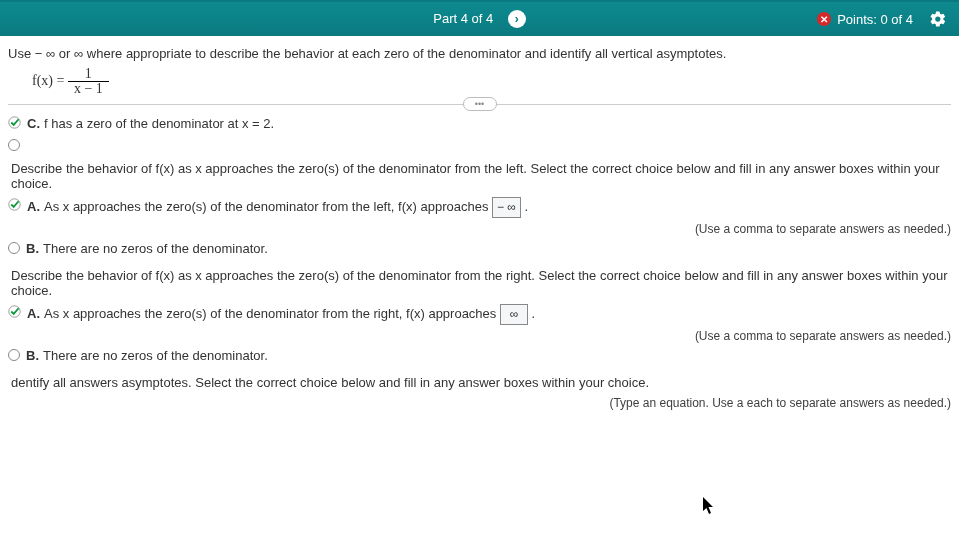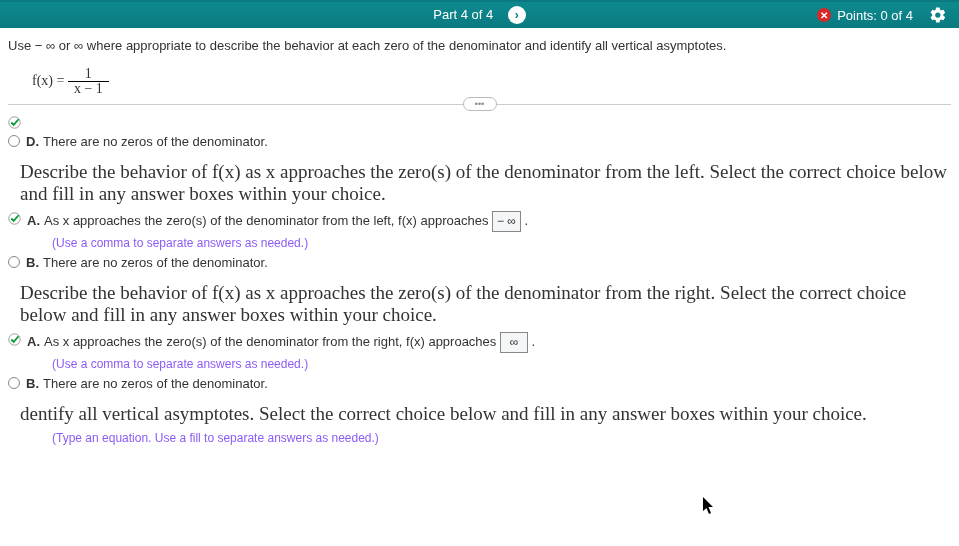--- a/index.html
+++ b/index.html
@@ -10,21 +10,21 @@
     background: #f5f5f5;
     width: 959px;
     height: 546px;
     overflow: hidden;
     position: relative;
   }
   .header {
     background: #0a9396;
     background: linear-gradient(#0d8a8f, #0a7a80);
     color: #fff;
-    height: 28px;
+    height: 36px;
     display: flex;
     align-items: center;
     justify-content: flex-start;
     padding: 0 12px;
     border-top: 2px solid #0a7a80;
   }
   .header-left {
     flex:1;
     display:flex;
     gap:20px;
@@ -62,21 +62,21 @@
     width:18px;height:18px;cursor:pointer;
   }
   .gear svg { width:100%; height:100%; fill:#fff; }
   .content {
     background:#fff;
     padding: 10px 8px 10px 8px;
     height: calc(100% - 28px);
     overflow:hidden;
   }
   .question-stem {
-    margin-bottom: 14px;
+    margin-bottom: 6px;
     font-size:13px;
   }
   .formula {
     margin: 6px 0 6px 24px;
     font-family: "Times New Roman", serif;
     font-size:14px;
   }
   .frac {
     display:inline-block;
     vertical-align:middle;
@@ -126,37 +126,37 @@
   .check-icon {
     width:13px;height:13px;
     margin-top:1px;
     flex-shrink:0;
     position:relative;
     cursor:pointer;
   }
   .check-icon svg { width:100%;height:100%; }
   .opt-letter { font-weight:bold; margin-right:4px; }
   .sub-prompt {
-    margin: 10px 0 6px 12px;
-    font-size:19px;
-    font-family:Liberation Serif, serif;
+    margin: 10px 0 6px 3px;
+    font-size:13px;
   }
   .answer-box {
     display:inline-block;
     min-width:28px;
     padding:1px 4px;
     border:1px solid #888;
     background:#f4f6f8;
     font-size:12px;
     text-align:center;
   }
   .hint {
     font-size:12px;
-    color:#8b5cf6;
+    color:#404040;
     margin-left:0;
+    text-align:right;
   }
   .indent-hint { margin-left:44px; margin-top:2px; }
   .cursor {
     position:absolute;
     left:702px;
     top:497px;
     width:14px;height:18px;
     pointer-events:none;
   }
   .cursor svg { width:100%;height:100%; fill:#000; }
@@ -202,24 +202,24 @@
     <span class="divider-collapse">•••</span>
   </div>
 
   <div class="option-row">
     <span class="check-icon">
       <svg viewBox="0 0 16 16">
           <circle cx="8" cy="8" r="7" fill="none" stroke="#888" stroke-width="1"></circle>
           <path d="M4 8 L7 11 L13 4" stroke="#0a9a3a" stroke-width="2.2" fill="none"></path>
         </svg>
     </span>
+    <span><span class="opt-letter">C.</span><span>f has a zero of the denominator at x = 2.</span></span>
   </div>
   <div class="option-row">
     <span class="radio"></span>
-    <span><span class="opt-letter">D.</span><span>There are no zeros of the denominator.</span></span>
   </div>
 
   <div class="sub-prompt">Describe the behavior of f(x) as x approaches the zero(s) of the denominator from the left. Select the correct choice below and fill in any answer boxes within your choice.</div>
 
   <div class="option-row">
     <span class="check-icon">
       <svg viewBox="0 0 16 16">
           <circle cx="8" cy="8" r="7" fill="none" stroke="#888" stroke-width="1"></circle>
           <path d="M4 8 L7 11 L13 4" stroke="#0a9a3a" stroke-width="2.2" fill="none"></path>
         </svg>
@@ -246,23 +246,23 @@
     <span>
       <span class="opt-letter">A.</span><span>As x approaches the zero(s) of the denominator from the right, f(x) approaches </span><span class="answer-box">∞</span><span> .</span>
     </span>
   </div>
   <div class="indent-hint hint">(Use a comma to separate answers as needed.)</div>
   <div class="option-row">
     <span class="radio"></span>
     <span><span class="opt-letter">B.</span><span>There are no zeros of the denominator.</span></span>
   </div>
 
-  <div class="sub-prompt">dentify all vertical asymptotes. Select the correct choice below and fill in any answer boxes within your choice.</div>
-
-  <div class="indent-hint hint">(Type an equation. Use a fill to separate answers as needed.)</div>
+  <div class="sub-prompt">dentify all answers asymptotes. Select the correct choice below and fill in any answer boxes within your choice.</div>
+
+  <div class="indent-hint hint">(Type an equation. Use a each to separate answers as needed.)</div>
 
 </div>
 
 <div class="cursor">
   <svg viewBox="0 0 12 18">
       <path d="M0 0 L0 14 L3.5 11 L6 17 L8 16 L5.5 10 L10 10 Z"></path>
     </svg>
 </div>
 
 </body></html>

